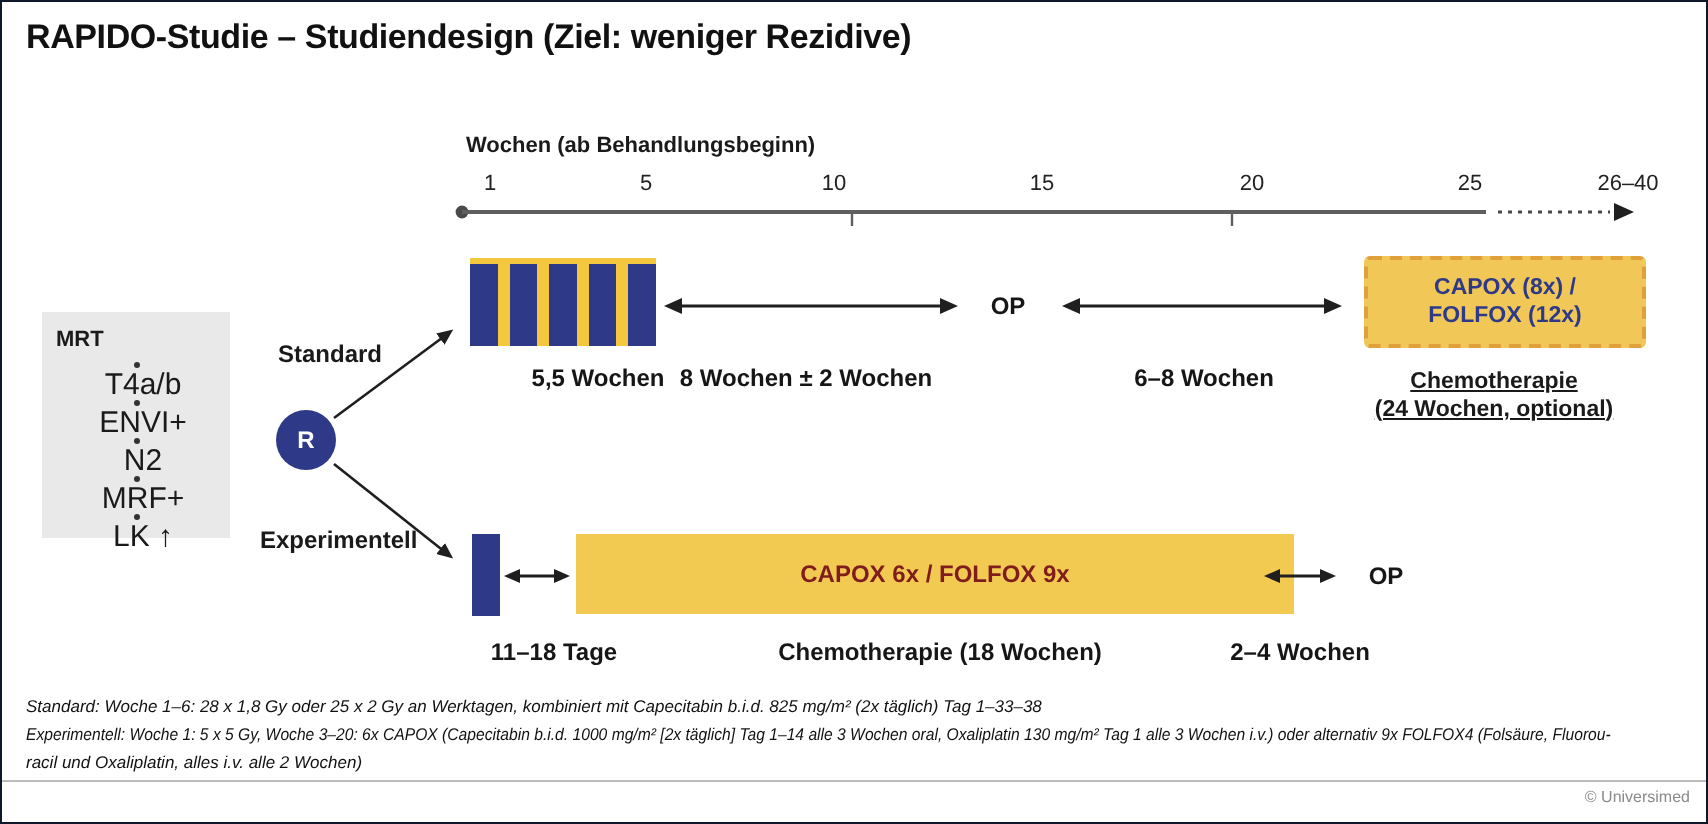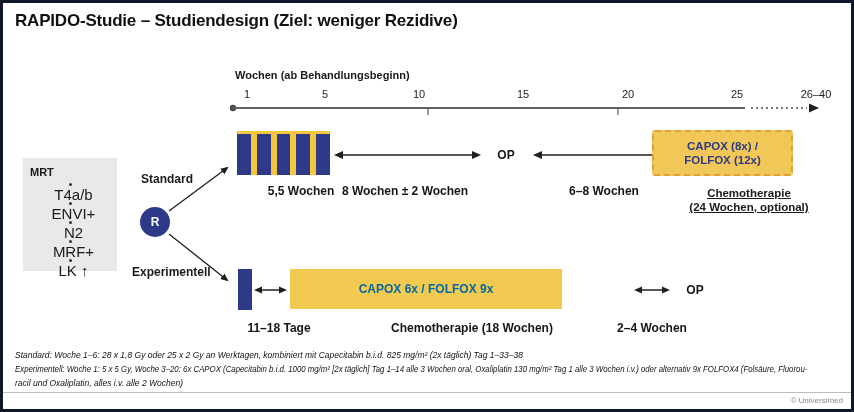--- a/index.html
+++ b/index.html
@@ -1,18 +1,18 @@
 <!DOCTYPE html>
 <html><head>
 <meta charset="utf-8">
 <style>
   html,body { margin:0; padding:0; background:#fff; }
   .canvas {
     position:relative; width:854px; height:412px; box-sizing:border-box;
-    background:#ffffff; border:3px solid #0f172a; overflow:hidden;
+    background:#ffffff; border:1px solid #0f172a; overflow:hidden;
     font-family:"Liberation Sans", sans-serif; color:#1a1a1a;
   }
   .abs { position:absolute; }
   .title {
     position:absolute; left:12px; top:8px;
     font-size:17px; font-weight:bold; letter-spacing:-0.2px; color:#111;
     white-space:nowrap;
   }
   .tl-label { position:absolute; left:232px; top:66px; font-size:11px; font-weight:bold; white-space:nowrap; }
   .tick { position:absolute; top:85px; transform:translateX(-50%); font-size:11px; color:#222; white-space:nowrap; }
@@ -32,30 +32,30 @@
   .stripes {
     position:absolute; left:234px; top:128px; width:93px; height:44px;
     background:#f3c73e; box-sizing:border-box; padding-top:3px;
   }
   .stripes-inner {
     width:100%; height:100%;
     background:repeating-linear-gradient(90deg, #2e3a87 0 13.8px, #f3c73e 13.8px 19.8px);
   }
   .lbl { position:absolute; font-size:12px; font-weight:bold; white-space:nowrap; transform:translateX(-50%); color:#161616; }
   .dashed-box {
-    position:absolute; left:649px; top:127px; width:141px; height:46px; box-sizing:border-box;
+    position:absolute; left:681px; top:127px; width:141px; height:46px; box-sizing:border-box;
     background:#f1c857; border:2px dashed #e0a03c; border-radius:3px;
     display:flex; flex-direction:column; align-items:center; justify-content:center;
     color:#2e3a87; font-size:11.5px; font-weight:bold; line-height:14px; text-align:center;
   }
   .exp-bar { position:absolute; left:235px; top:266px; width:14px; height:41px; background:#2e3a87; }
   .exp-box {
-    position:absolute; left:287px; top:266px; width:272px; height:40px;
+    position:absolute; left:287px; top:266px; width:359px; height:40px;
     background:#f2ca52; display:flex; align-items:center; justify-content:center;
-    color:#0369a1; font-size:12px; font-weight:bold;
+    color:#7f1d1d; font-size:12px; font-weight:bold;
   }
   .caption2 { position:absolute; transform:translateX(-50%); text-align:center; font-size:11.5px; font-weight:bold; line-height:13.5px; white-space:nowrap;text-decoration:underline; }
   .foot { position:absolute; left:12px; font-size:8.5px; font-style:italic; color:#111; white-space:nowrap; transform-origin:0 50%; }
   .divider { position:absolute; left:0; top:389px; width:854px; height:1px; background:#bdbdbd; }
   .credit { position:absolute; right:8px; top:393px; font-size:8px; color:#8a8a8a; white-space:nowrap; }
 </style>
 </head>
 <body>
 
 <div class="canvas">

